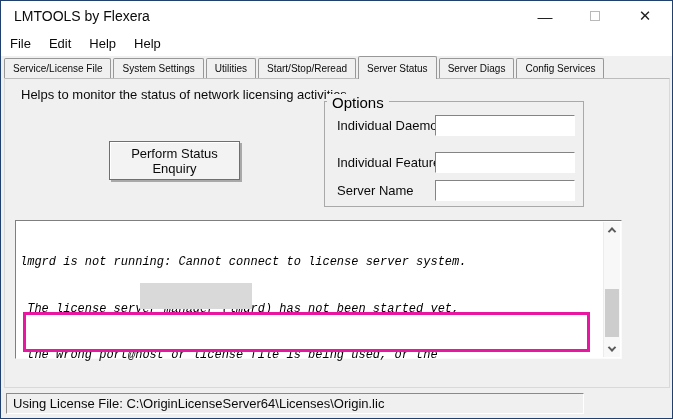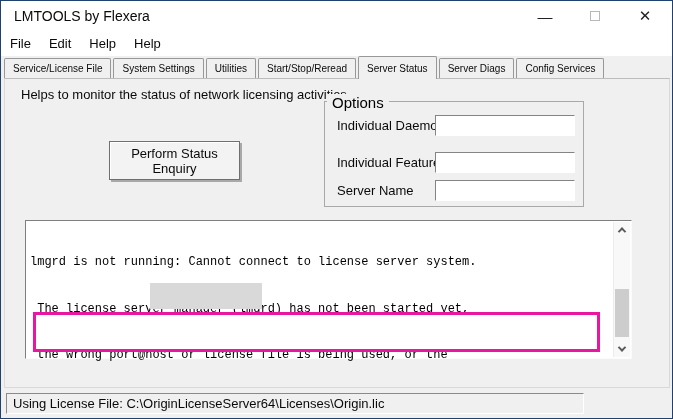--- a/index.html
+++ b/index.html
@@ -38,22 +38,22 @@
   
   .groupbox { position:absolute; left:323px; top:100px; width:260px; height:106px;
     border:1px solid #a9a9a9; }
   .gb-title { position:absolute; left:2px; top:-8px; background:#f0f0f0; padding:0 5px;
     font-size:15px; color:#000000; }
   .gb-label { position:absolute; left:12px; font-size:13px; color:#0a0a0a; }
   .gb-field { position:absolute; left:110px; width:140px; height:21px; background:#fff;
     border:1px solid; border-color:#848484 #ffffff #ffffff #848484;
     font-family:"Liberation Sans",sans-serif; font-size:13px; padding:0 3px; outline:none; }
   
-  .console { position:absolute; left:24px; top:219px; width:607px; height:139px;
-    background:#fff; border:1px solid; border-color:#7f7f7f #fbfbfb #fbfbfb #7f7f7f; }
+  .console { position:absolute; left:14px; top:219px; width:607px; height:139px;
+    background:#fff; border:1px solid; border-color:#7f7f7f #fbfbfb #fbfbfb #7f7f7f;font-style:italic; }
   .console-text { position:absolute; left:4px; top:3px; right:20px;
     font-family:"Liberation Mono","DejaVu Sans Mono",monospace; font-size:12px;
     line-height:15.5px; color:#000; white-space:pre; overflow:hidden; }
   .redaction { position:absolute; left:124px; top:62px; width:112px; height:26px; background:#d9d9d9; }
   .error-box { position:absolute; left:7px; top:91px; width:567px; height:40px;
     border:3px solid #e816a0; pointer-events:none; }
   .scrollbar { position:absolute; top:1px; right:1px; bottom:1px; width:17px;
     background:#f8f8f8; border-left:1px solid #ececec; }
   .sb-btn { position:absolute; left:0; right:0; height:16px; display:flex;
     align-items:center; justify-content:center; }

